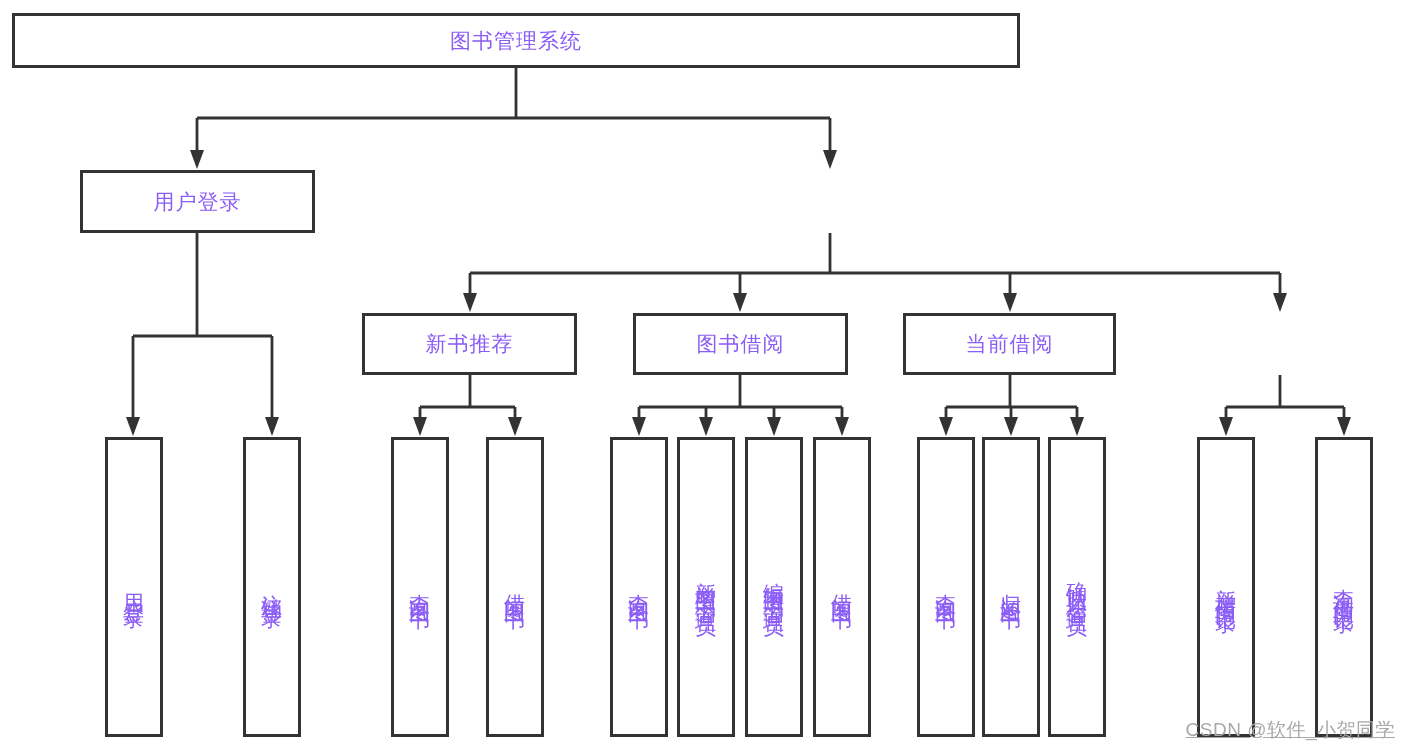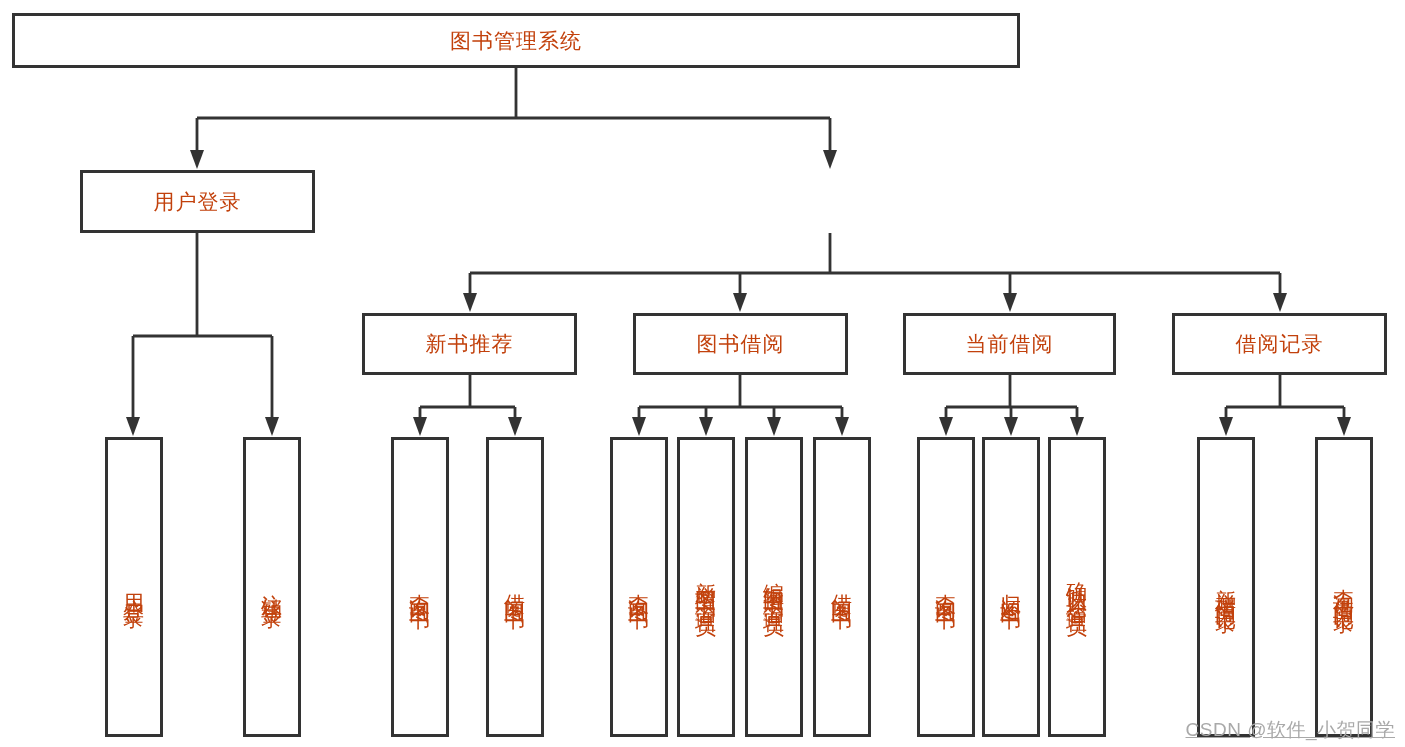--- a/index.html
+++ b/index.html
@@ -24,21 +24,21 @@
     pointer-events: none;
   }
   .node {
     position: absolute;
     box-sizing: border-box;
     border: 3px solid #333333;
     background: #ffffff;
     display: flex;
     align-items: center;
     justify-content: center;
-    color: #c2410c;
+    color: #8b5cf6;
   }
   .hbox span {
     font-size: 21px;
     font-weight: 500;
     letter-spacing: 1px;
     white-space: nowrap;
   }
   .vbox {
     top: 437px;
     width: 58px;
@@ -118,23 +118,20 @@
 
   <div class="node hbox" style="left:633px; top:313px; width:215px; height:62px;">
     <span>图书借阅</span>
   </div>
   <div class="node hbox" style="left:362px; top:313px; width:215px; height:62px;">
     <span>新书推荐</span>
   </div>
   <div class="node hbox" style="left:903px; top:313px; width:213px; height:62px;">
     <span>当前借阅</span>
   </div>
-  <div class="node hbox" style="left:1172px; top:313px; width:215px; height:62px;">
-    <span>借阅记录</span>
-  </div>
 
   <div class="node vbox" style="left:105px;">
     <span>用户登录</span>
   </div>
   <div class="node vbox" style="left:243px;">
     <span>注销登录</span>
   </div>
 
   <div class="node vbox" style="left:391px;">
     <span>查询图书</span>

